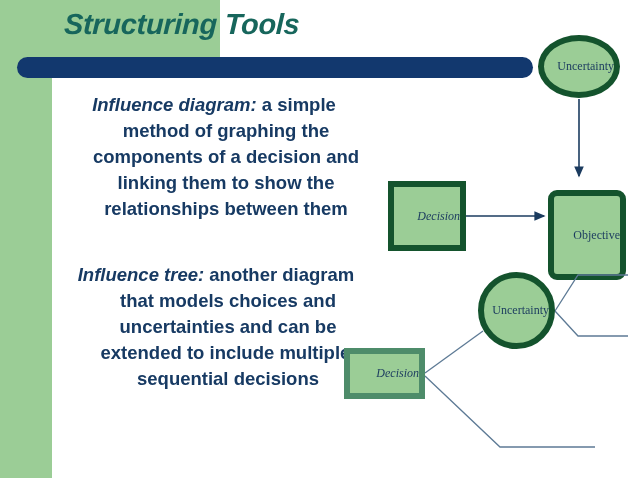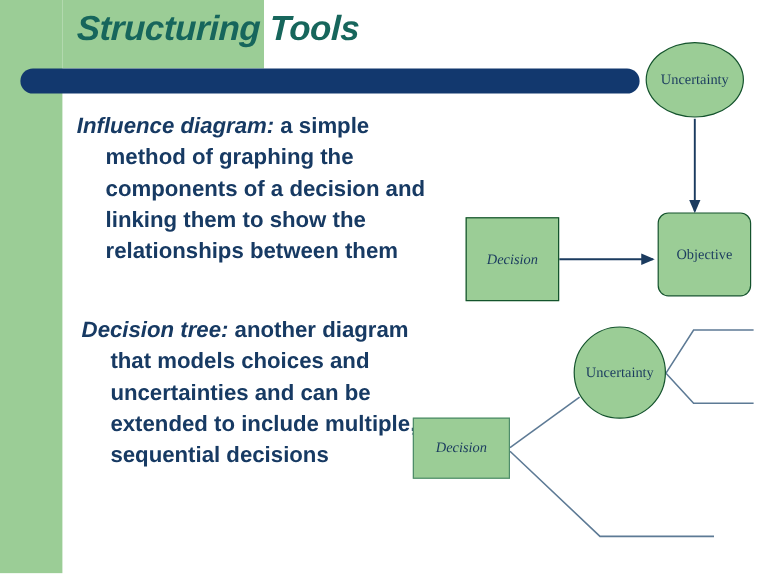--- a/index.html
+++ b/index.html
@@ -55,53 +55,54 @@
   
   .body-par {
     position: absolute;
     left: 64px;
     width: 300px;
     color: #173a63;
     font-size: 18.5px;
     font-weight: bold;
     line-height: 26px;
     text-indent: 0;
+    text-align: center;
   }
   .body-par .lead {
     font-style: italic;
   }
   #par-influence { top: 92px; }
   #par-tree { top: 262px; left: 68px; width: 296px; }
   .body-par .hang {
     display: block;
     padding-left: 24px;
     text-indent: -24px;
   }
 
   
   .node {
     position: absolute;
     background: #9bcd96;
-    border: 1px solid #14532d;
+    border: 6px solid #14532d;
     box-sizing: border-box;
     display: flex;
     align-items: center;
-    justify-content: center;
+    justify-content: flex-end;
     color: #1b3b5f;
     font-family: "Liberation Serif", serif;
     font-size: 12px;
   }
   .node.sharp { border-radius: 0; font-style: italic; }
   .node.round-rect { border-radius: 9px; }
   .node.ellipse { border-radius: 50%; }
 
   
   #inf-uncertainty { left: 538px; top: 35px;  width: 82px; height: 63px; }
   #inf-decision    { left: 388px; top: 181px; width: 78px; height: 70px; }
-  #inf-objective   { left: 548px; top: 177px; width: 78px; height: 70px; }
+  #inf-objective   { left: 548px; top: 190px; width: 78px; height: 90px; }
 
   
   #tree-decision    { left: 344px; top: 348px; width: 81px; height: 51px; border-color:#4e8c6a; }
   #tree-uncertainty { left: 478px; top: 272px; width: 77px; height: 77px; }
 
   
   .edges {
     position: absolute;
     left: 0; top: 0;
     width: 638px; height: 478px;
@@ -120,21 +121,21 @@
   <div id="page-title">Structuring Tools</div>
 
   <div class="body-par" id="par-influence">
     <span class="hang">
       <span class="lead">Influence diagram:</span><span> a simple method of graphing the components of a decision and linking them to show the relationships between them</span>
     </span>
   </div>
 
   <div class="body-par" id="par-tree">
     <span class="hang">
-      <span class="lead">Decision tree:</span><span> another diagram that models choices and uncertainties and can be extended to include multiple, sequential decisions</span>
+      <span class="lead">Influence tree:</span><span> another diagram that models choices and uncertainties and can be extended to include multiple, sequential decisions</span>
     </span>
   </div>
 
   <svg class="edges" viewBox="0 0 638 478">
     <defs>
       <marker id="arrowhead" markerWidth="7" markerHeight="7" refX="6" refY="3" orient="auto">
         <path d="M0,0 L7,3 L0,6 z" fill="#1b3b5f"></path>
       </marker>
     </defs>
 

